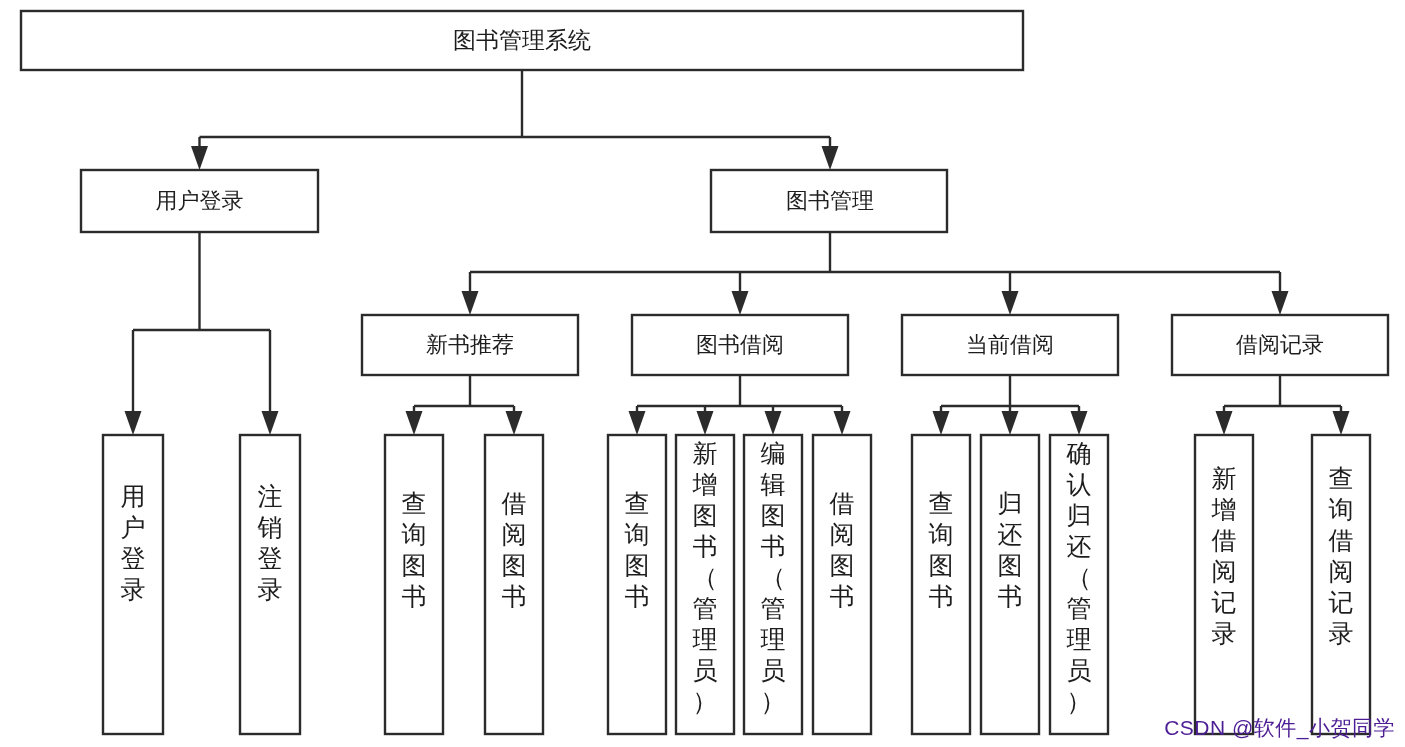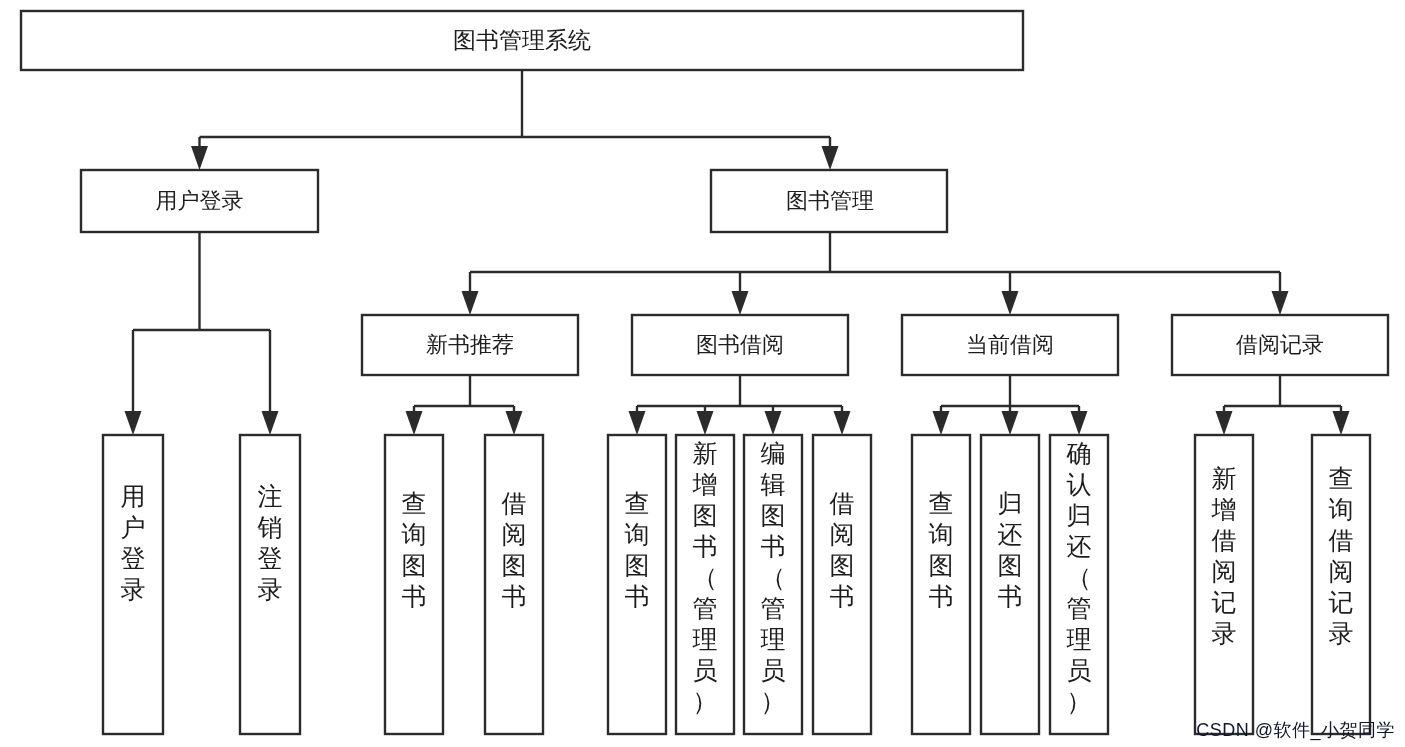--- a/index.html
+++ b/index.html
@@ -26,22 +26,22 @@
     font-family:"Liberation Sans","DejaVu Sans",sans-serif;
     fill:#1d1d1d;
     font-size:25px;
     text-anchor:middle;
   }
   .watermark{
     position:absolute;
     right:10px;
     bottom:5px;
     font-family:"Liberation Sans","DejaVu Sans",sans-serif;
-    font-size:18px;
-    color:#0f172a;
+    font-size:21px;
+    color:#4c1d95;
     letter-spacing:0.5px;
     white-space:nowrap;
     pointer-events:none;
   }
 </style>
 </head>
 <body>
 
 <svg id="diagram" viewBox="0 0 1405 747" xmlns="http://www.w3.org/2000/svg">
 

